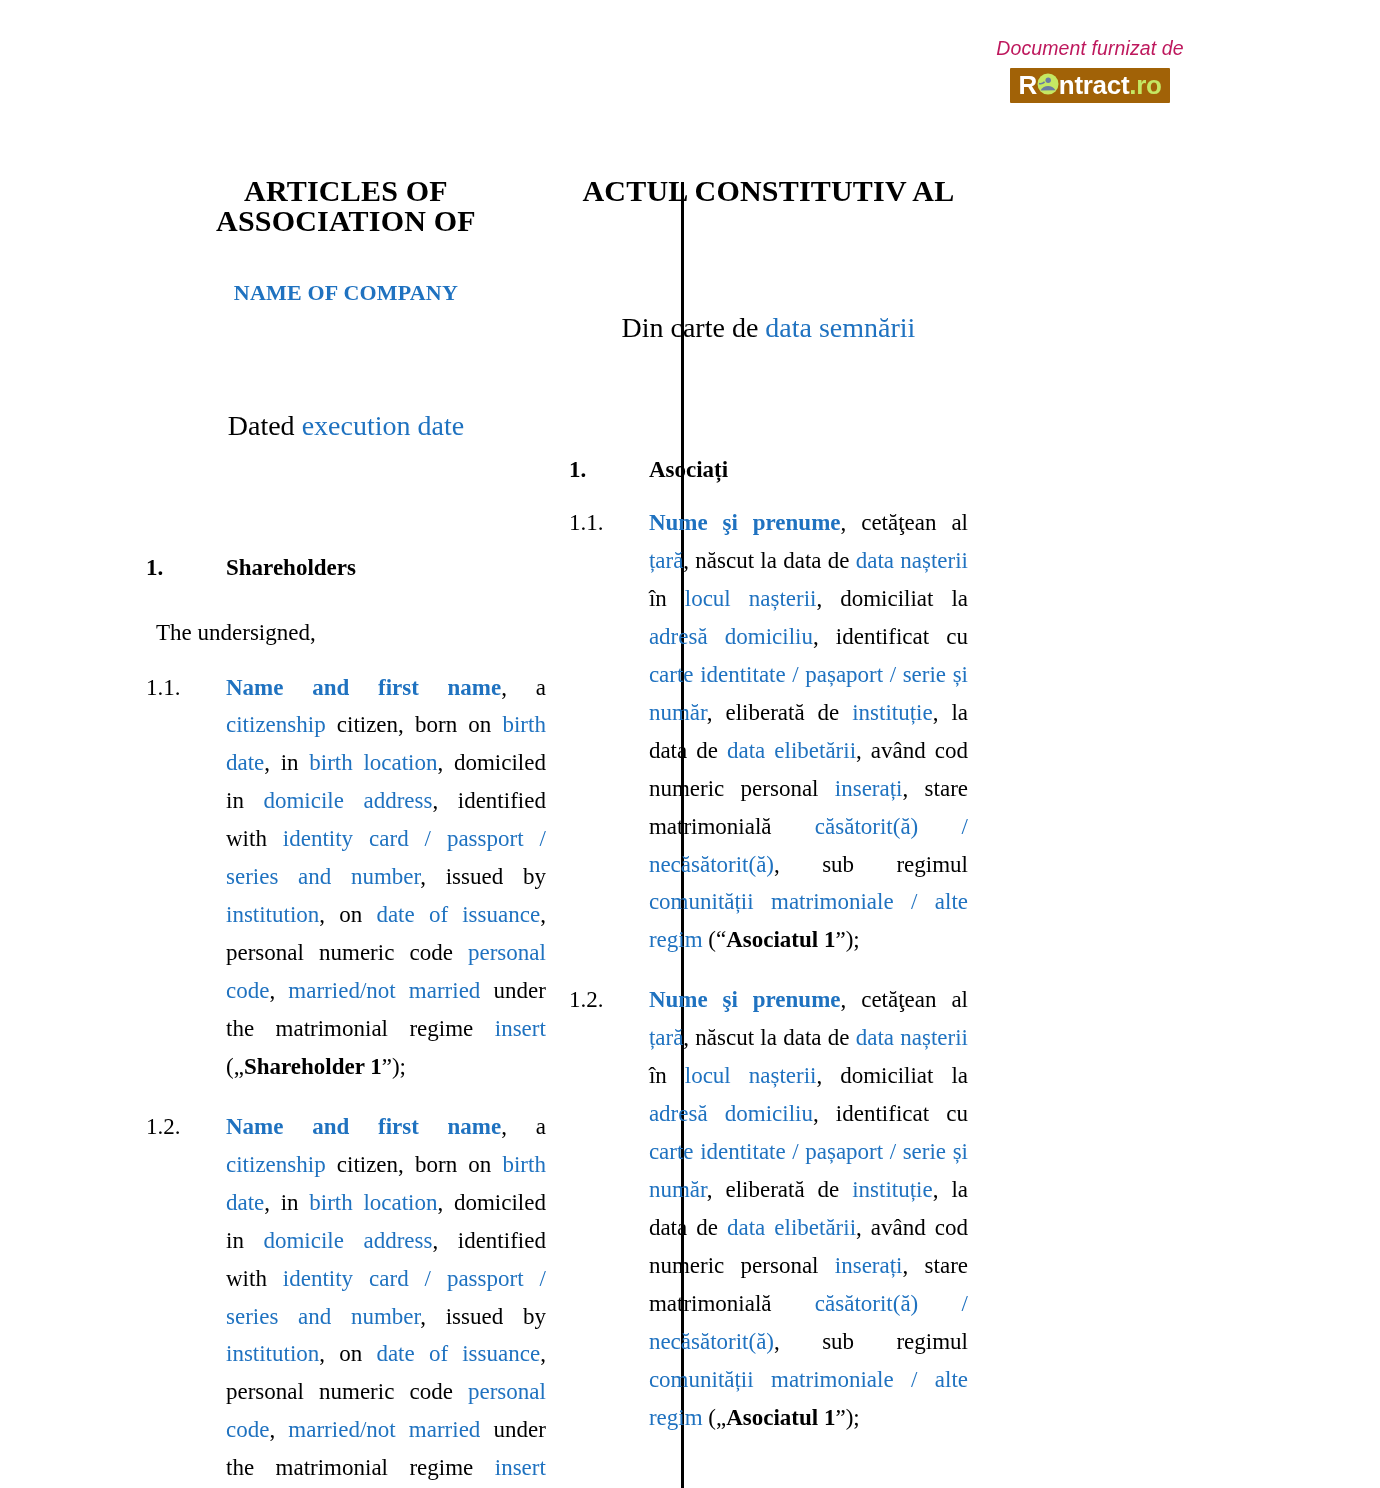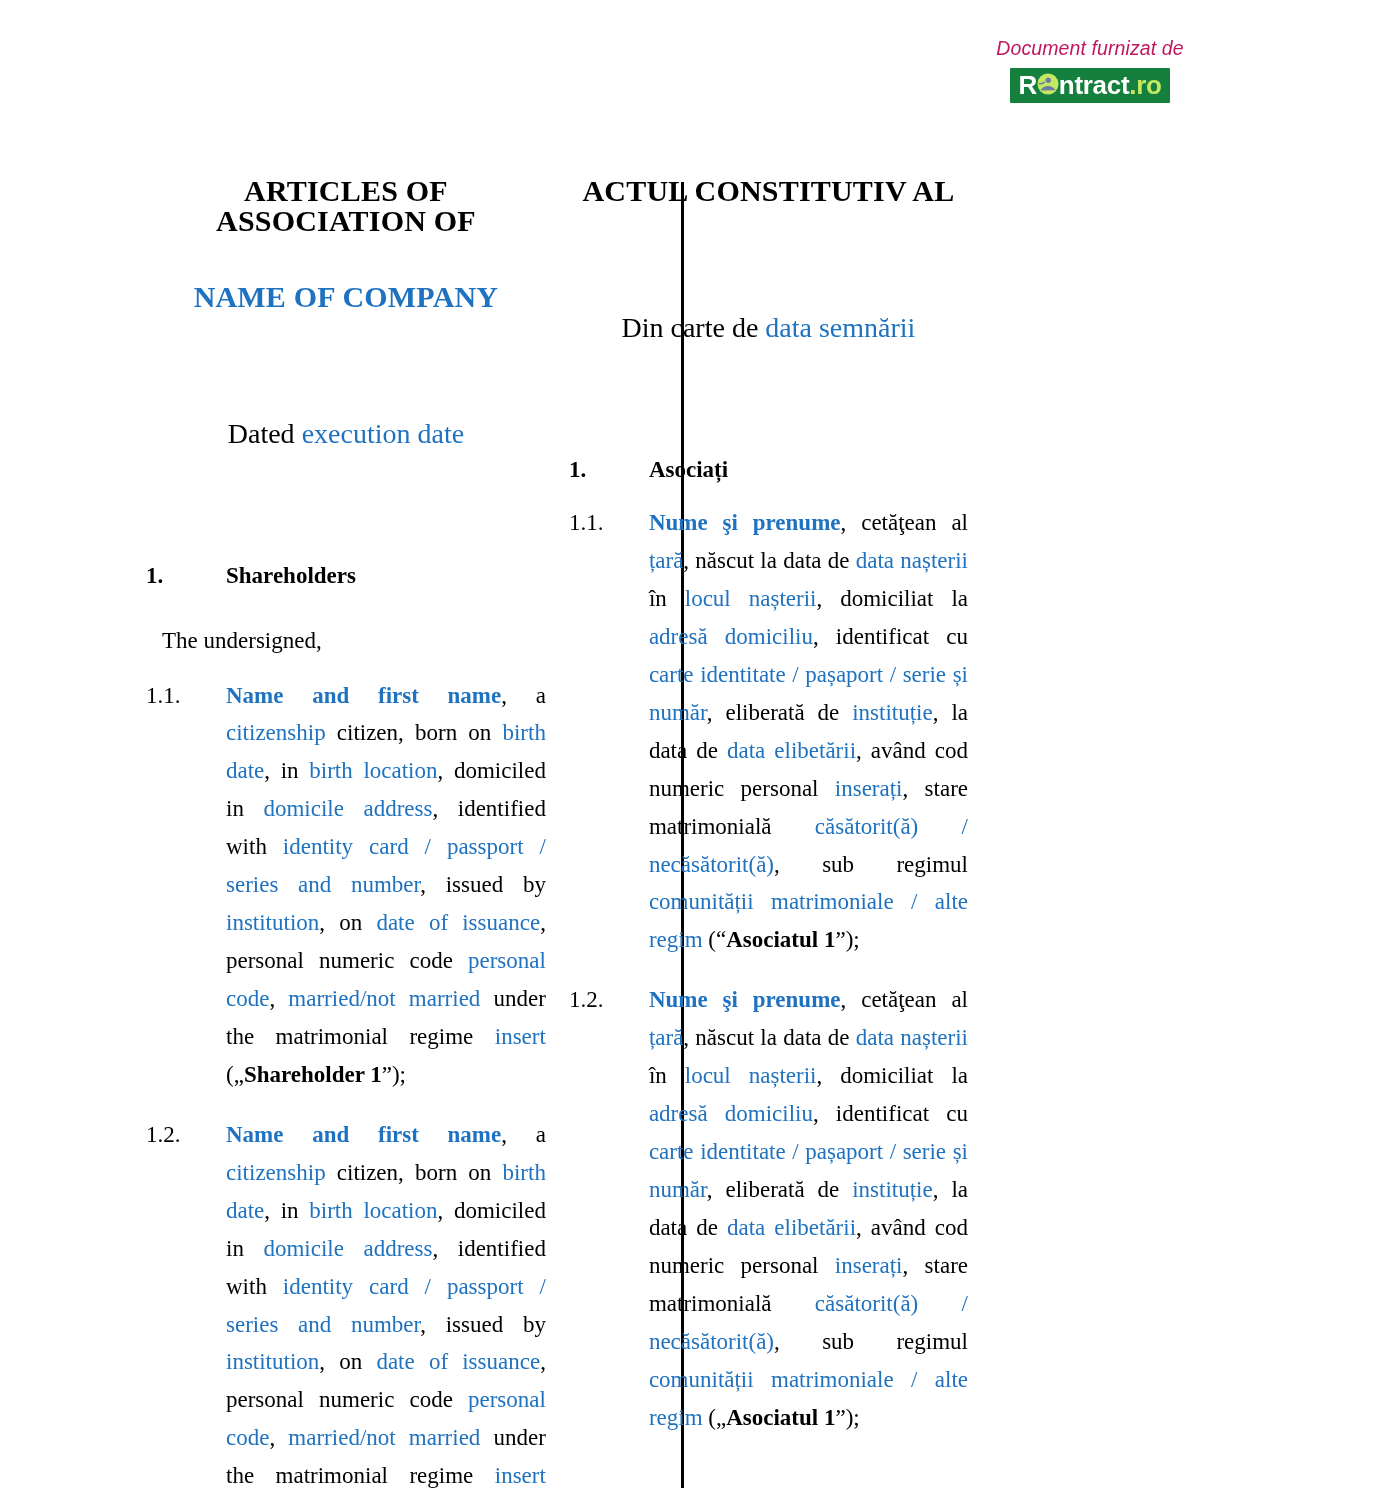--- a/index.html
+++ b/index.html
@@ -30,21 +30,21 @@
     font-style: italic;
     font-size: 19.5px;
     color: #be185d;
     letter-spacing: 0.1px;
     white-space: nowrap;
     line-height: 1.1;
   }
   .logo-chip {
     display: inline-block;
     margin-top: 9px;
-    background: #15803d;
+    background: #a16207;
     padding: 4px 8px 5px 8px;
     border-radius: 1px;
     line-height: 1;
     white-space: nowrap;
   }
   .logo-text {
     font-family: "Liberation Sans", "DejaVu Sans", sans-serif;
     font-weight: bold;
     font-size: 26px;
     letter-spacing: -0.3px;
@@ -99,21 +99,21 @@
     margin: 0;
     font-size: 30px;
     font-weight: bold;
     text-align: center;
     line-height: 1.0;
     letter-spacing: 0.2px;
   }
   .doc-title-sub {
     margin: 16px;
     margin-top: 46px;
-    font-size: 30px;
+    font-size: 22px;
     font-weight: bold;
     text-align: center;
     line-height: 1.0;
     letter-spacing: 0.2px;
   }
   .doc-date {
     margin: 12px;
     margin-top: 107px;
     font-size: 28px;
     text-align: center;
@@ -127,21 +127,21 @@
     font-size: 23px;
     font-weight: bold;
     line-height: 1.1;
     display: flex;
   }
   .section-num {
     width: 80px;
     flex: 0 0 80px;
   }
   .lead-in {
-    margin: 16px;
+    margin: 10px;
     margin-top: 40px;
     font-size: 23px;
     line-height: 1.15;
   }
 
   
   .clause {
     margin-top: 22px;
     display: flex;
     font-size: 23px;

